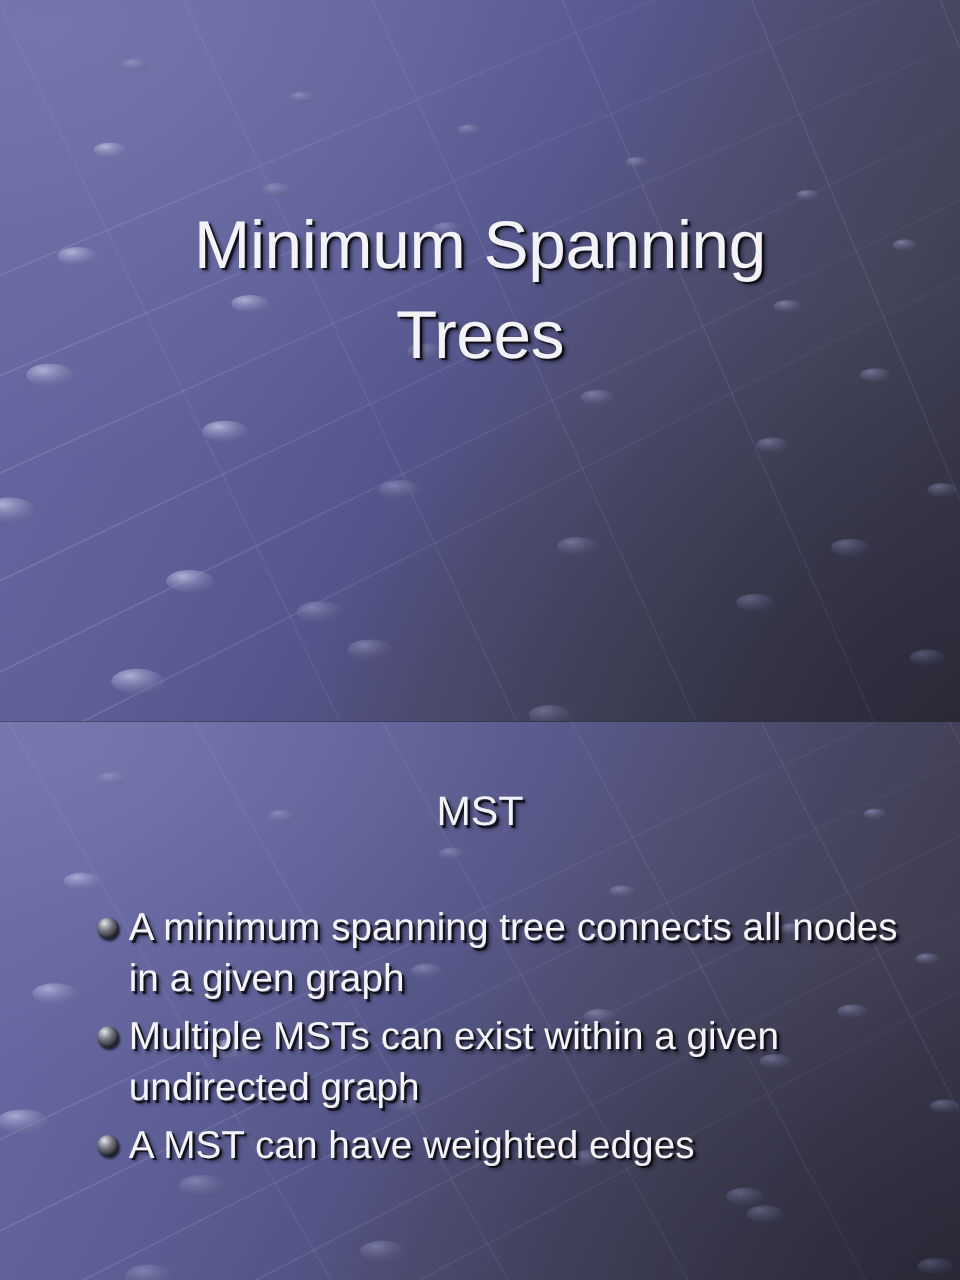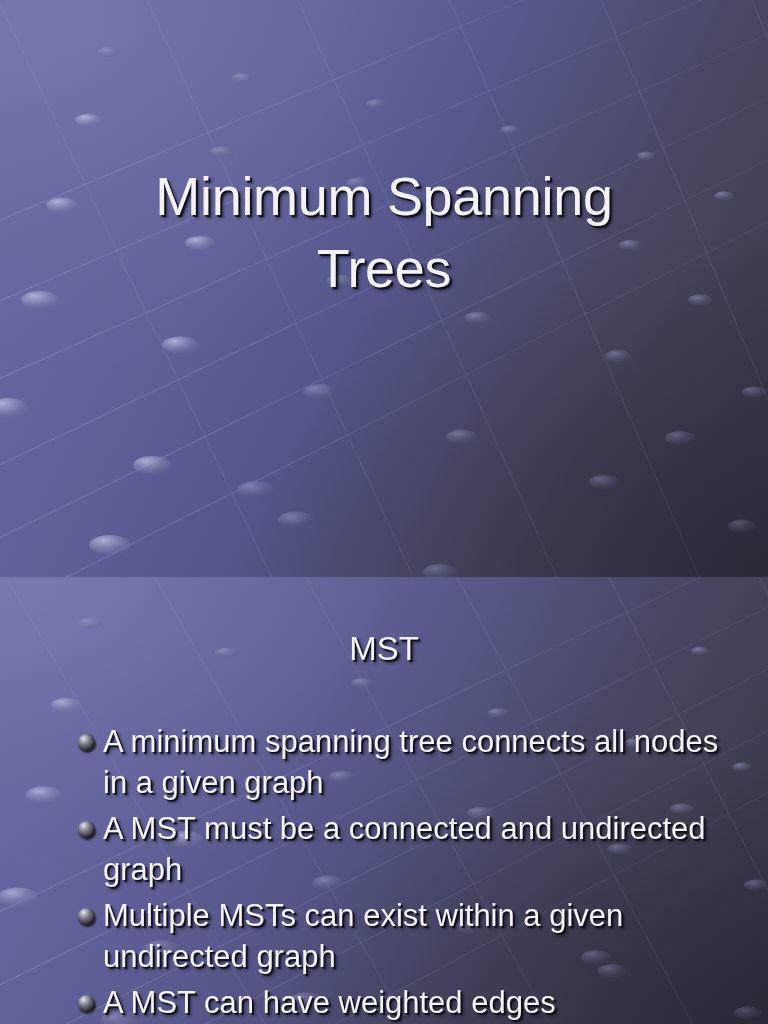--- a/index.html
+++ b/index.html
@@ -345,24 +345,20 @@
 
     <h2 class="content-heading">MST</h2>
 
     <ul class="bullet-list" id="mst-bullets">
       <li class="bullet-item">
         <span class="bullet-marker"></span>
         <span class="bullet-text">A minimum spanning tree connects all nodes in a given graph</span>
       </li>
       <li class="bullet-item">
         <span class="bullet-marker"></span>
-        <span class="bullet-text">A MST must be a connected and undirected graph</span>
-      </li>
-      <li class="bullet-item">
-        <span class="bullet-marker"></span>
         <span class="bullet-text">Multiple MSTs can exist within a given undirected graph</span>
       </li>
       <li class="bullet-item">
         <span class="bullet-marker"></span>
         <span class="bullet-text">A MST can have weighted edges</span>
       </li>
     </ul>
   </section>
 
 </div>

